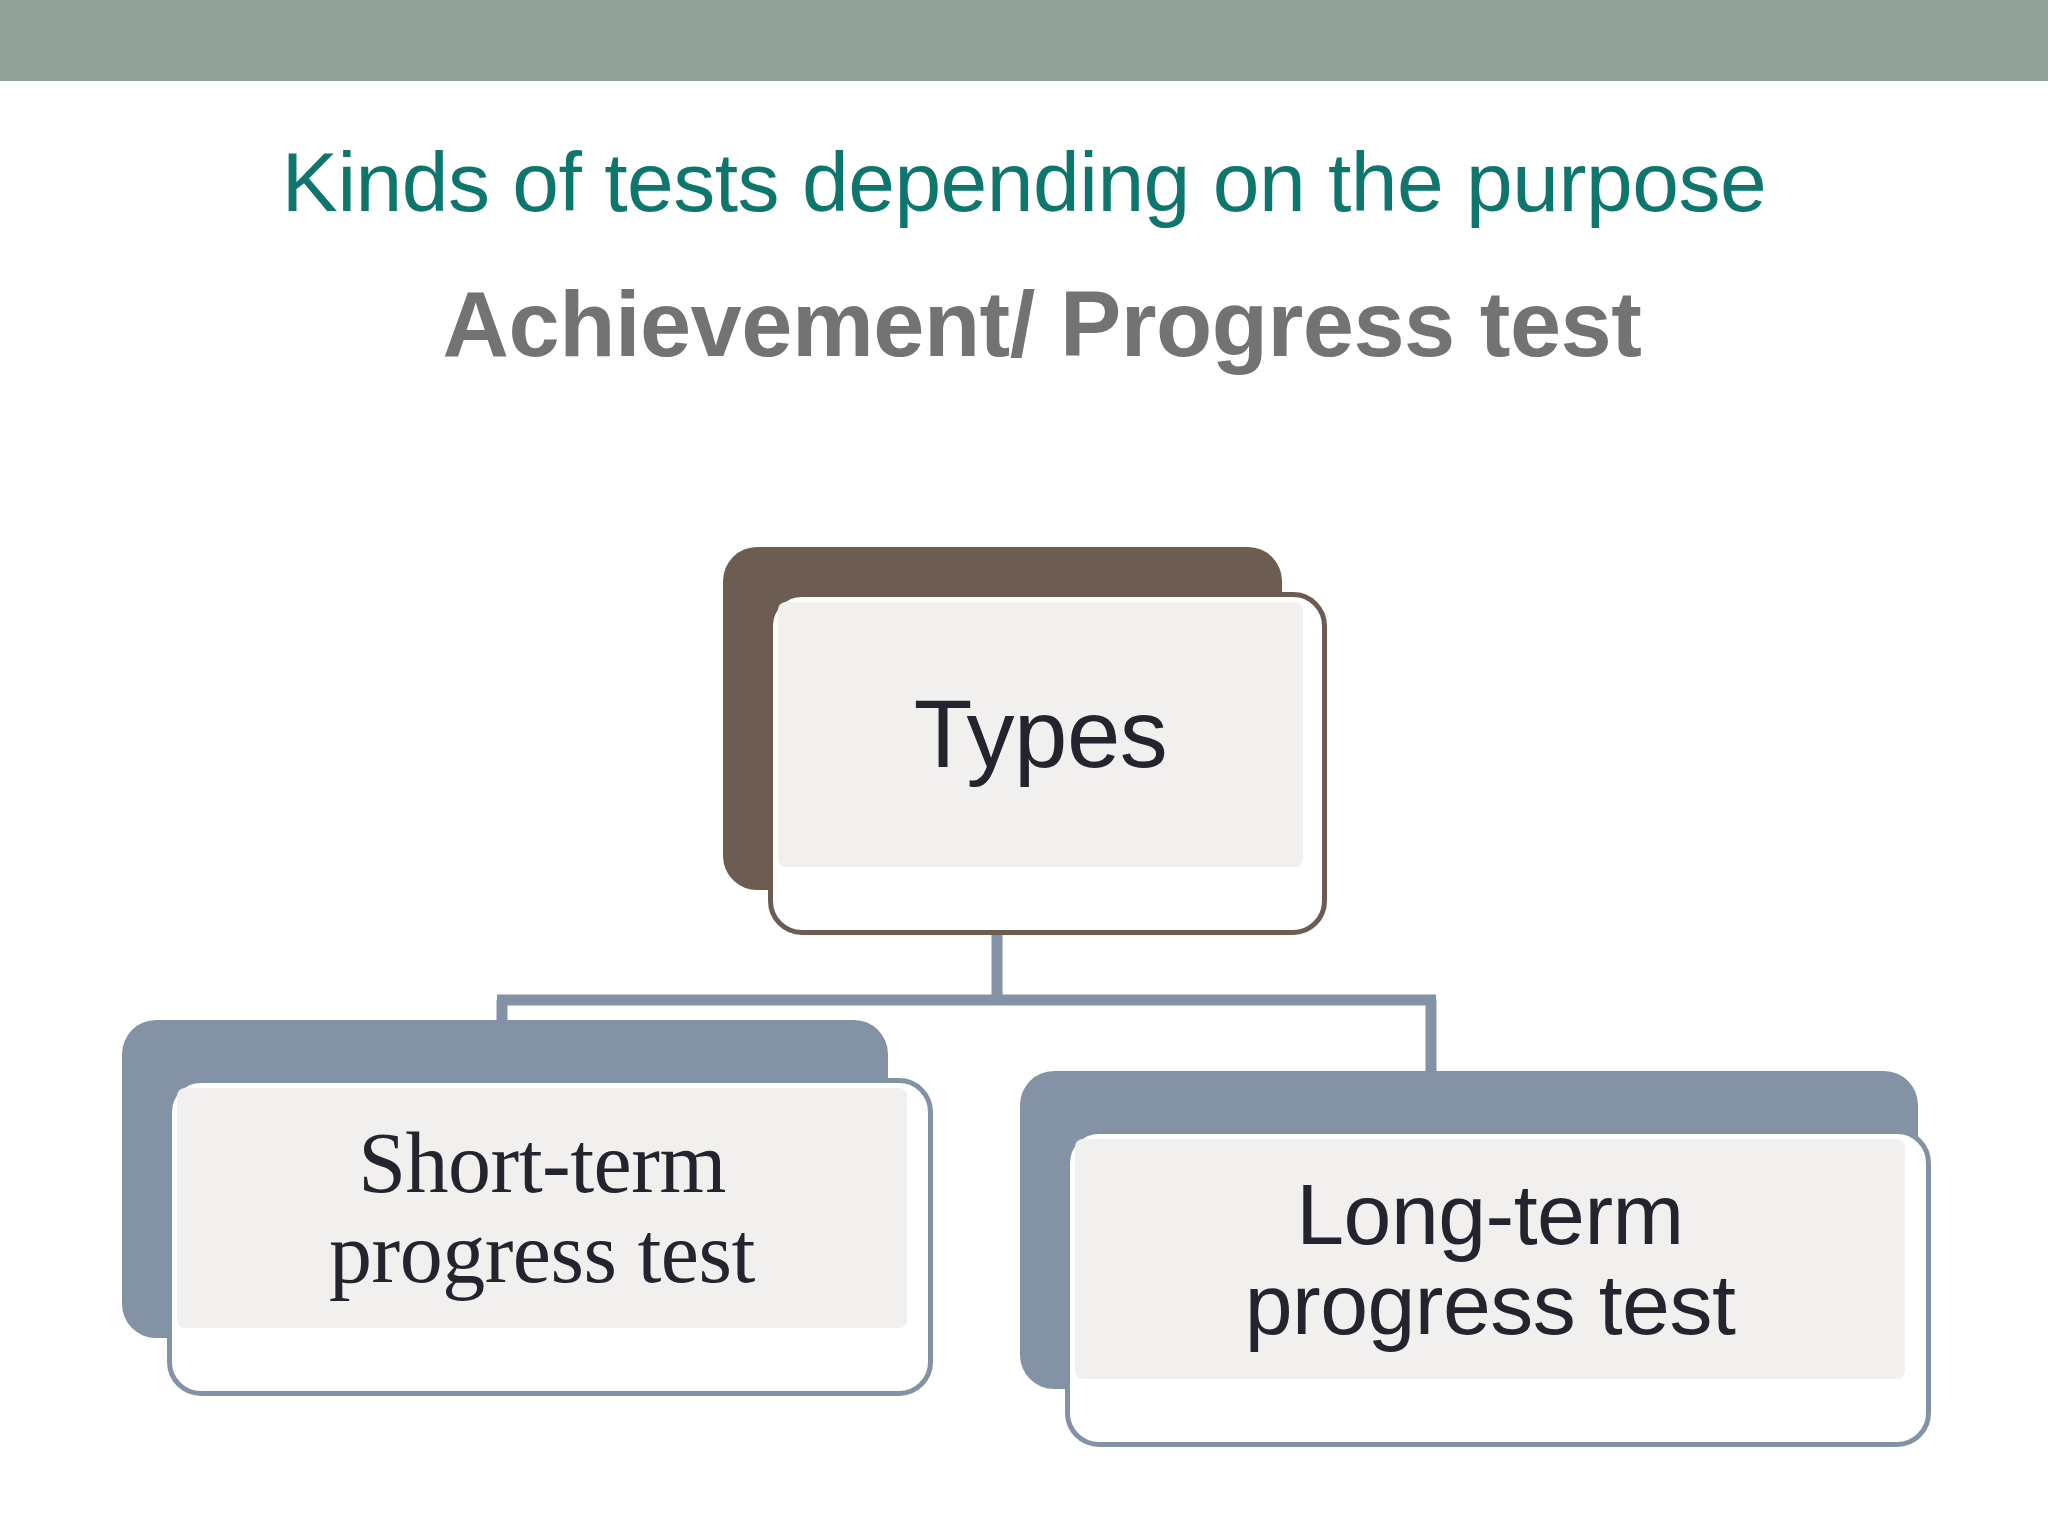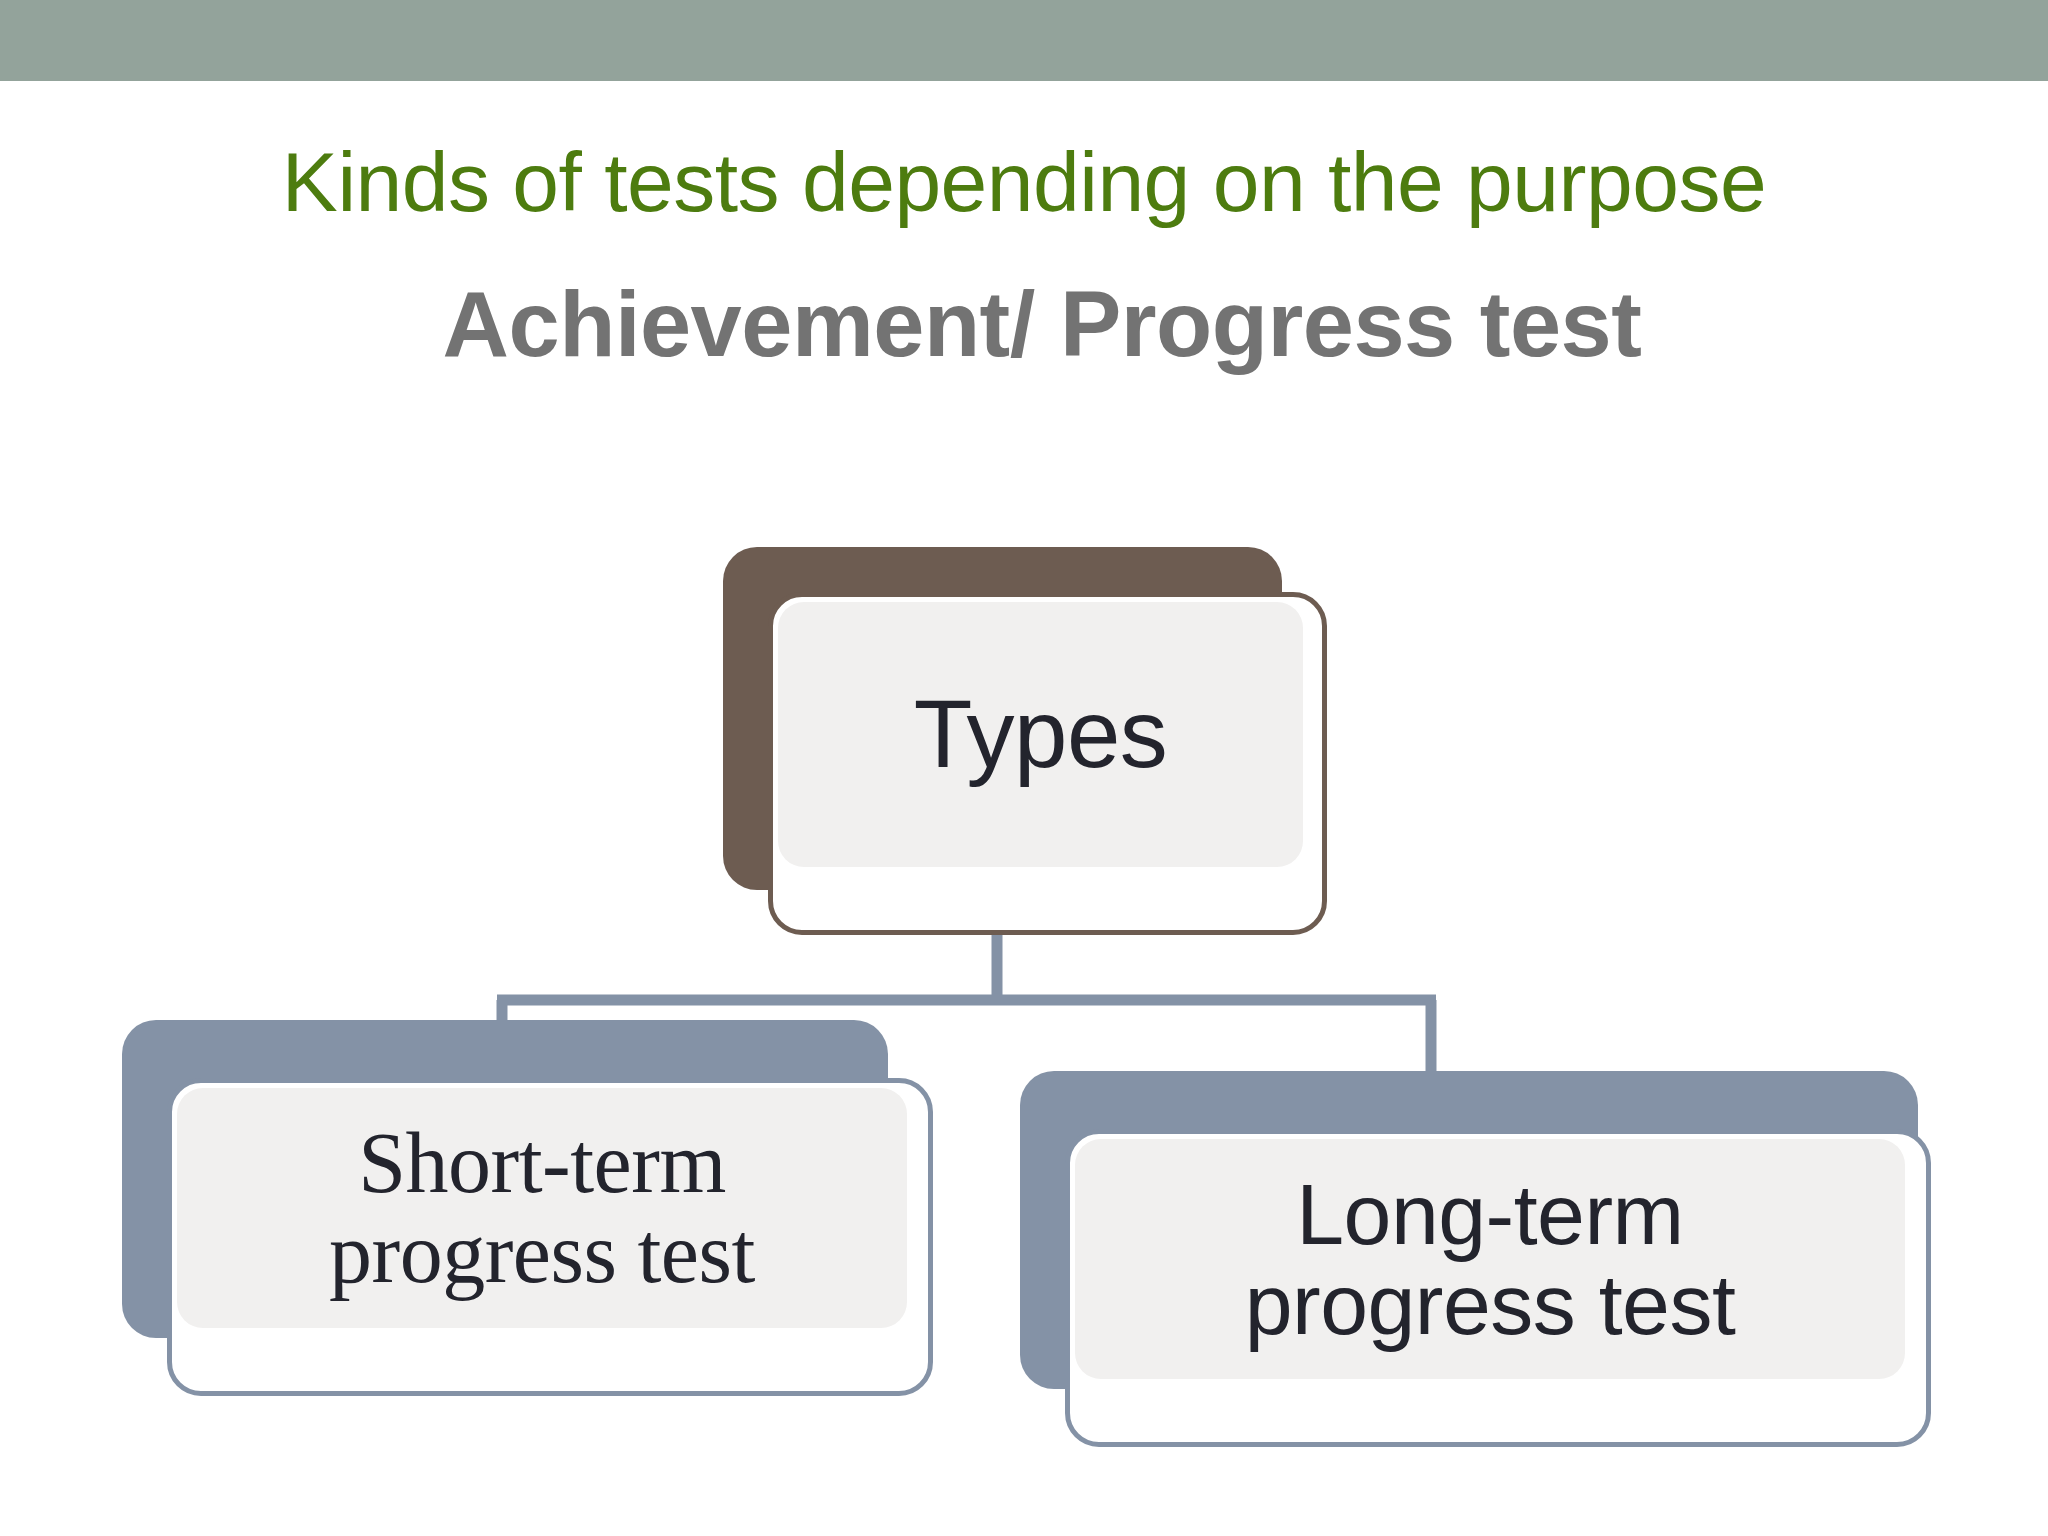--- a/index.html
+++ b/index.html
@@ -31,21 +31,21 @@
     background: #93a39b;
   }
 
   
   #slide-title {
     position: absolute;
     left: 0;
     top: 140px;
     width: 2048px;
     text-align: center;
-    color: #4d7c0f;
+    color: #0f766e;
     font-size: 84px;
     font-weight: 400;
     letter-spacing: -0.5px;
     line-height: 1;
     white-space: nowrap;
   }
 
   #slide-subtitle {
     position: absolute;
     left: 0;
@@ -93,21 +93,21 @@
   }
   .node-front {
     position: absolute;
     background: #ffffff;
     border-radius: 34px;
     box-sizing: border-box;
   }
   .node-inner {
     position: absolute;
     background: #f1f0ef;
-    border-radius: 26px;
+    border-radius: 8px;
     display: flex;
     align-items: center;
     justify-content: center;
     text-align: center;
   }
   .node-label {
     color: #23242d;
     font-weight: 400;
     line-height: 1.05;
     letter-spacing: -0.5px;

